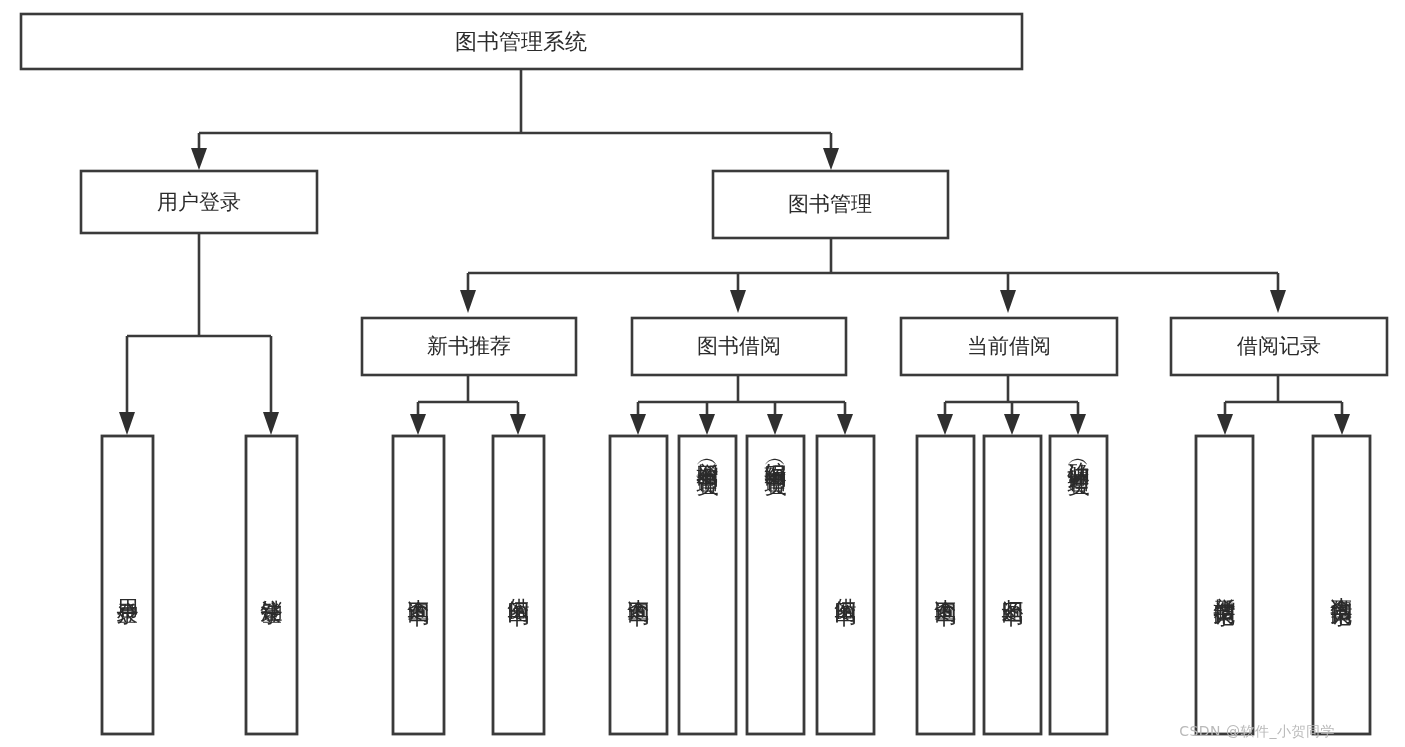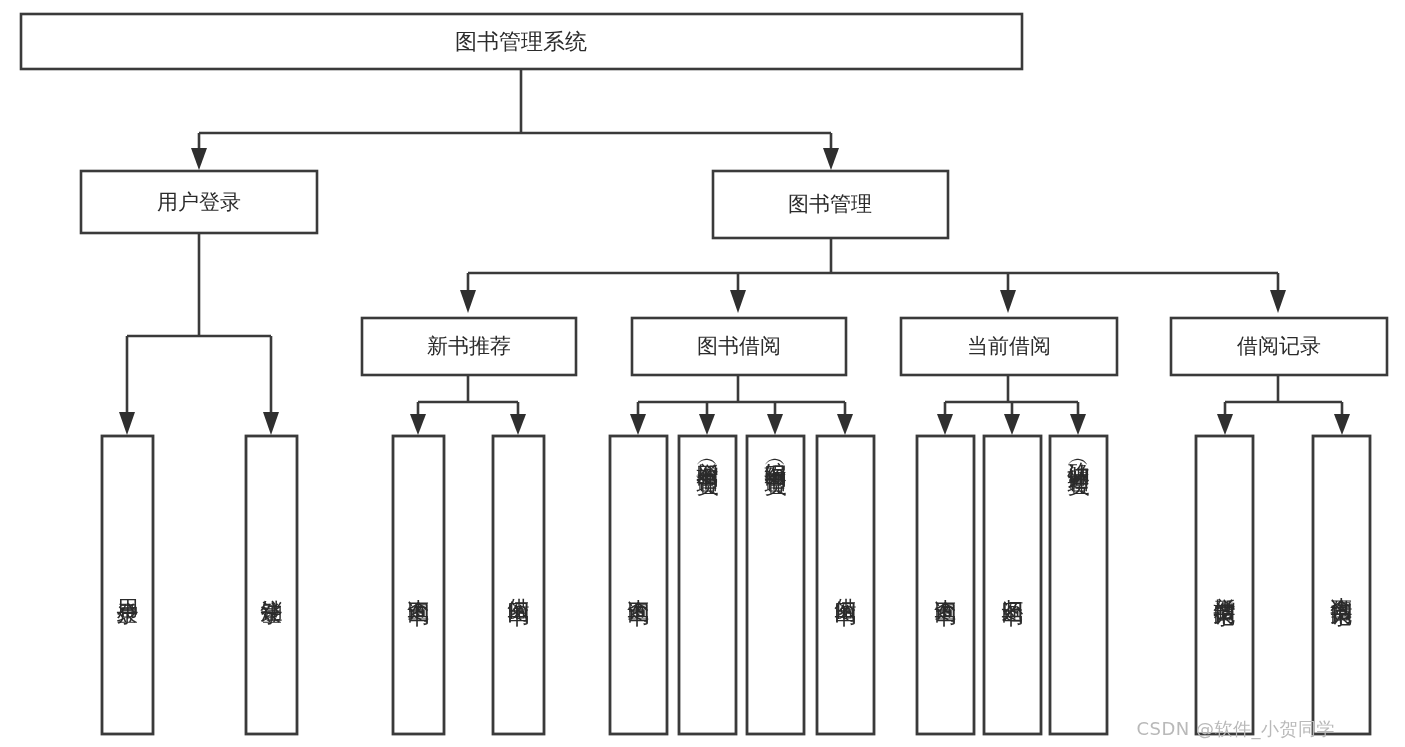--- a/index.html
+++ b/index.html
@@ -70,21 +70,21 @@
     line-height: 1.18;
     letter-spacing: 2px;
     color: #2b2b2b;
     white-space: nowrap;
   }
   .watermark {
     position: absolute;
     right: 8px;
     bottom: 6px;
     font-family: "DejaVu Sans", "Liberation Sans", sans-serif;
-    font-size: 18px;
+    font-size: 14px;
     color: #b9b9b9;
     letter-spacing: 0.5px;
     white-space: nowrap;
   }
 </style>
 </head>
 <body>
 
 <div id="diagram-root">
 

